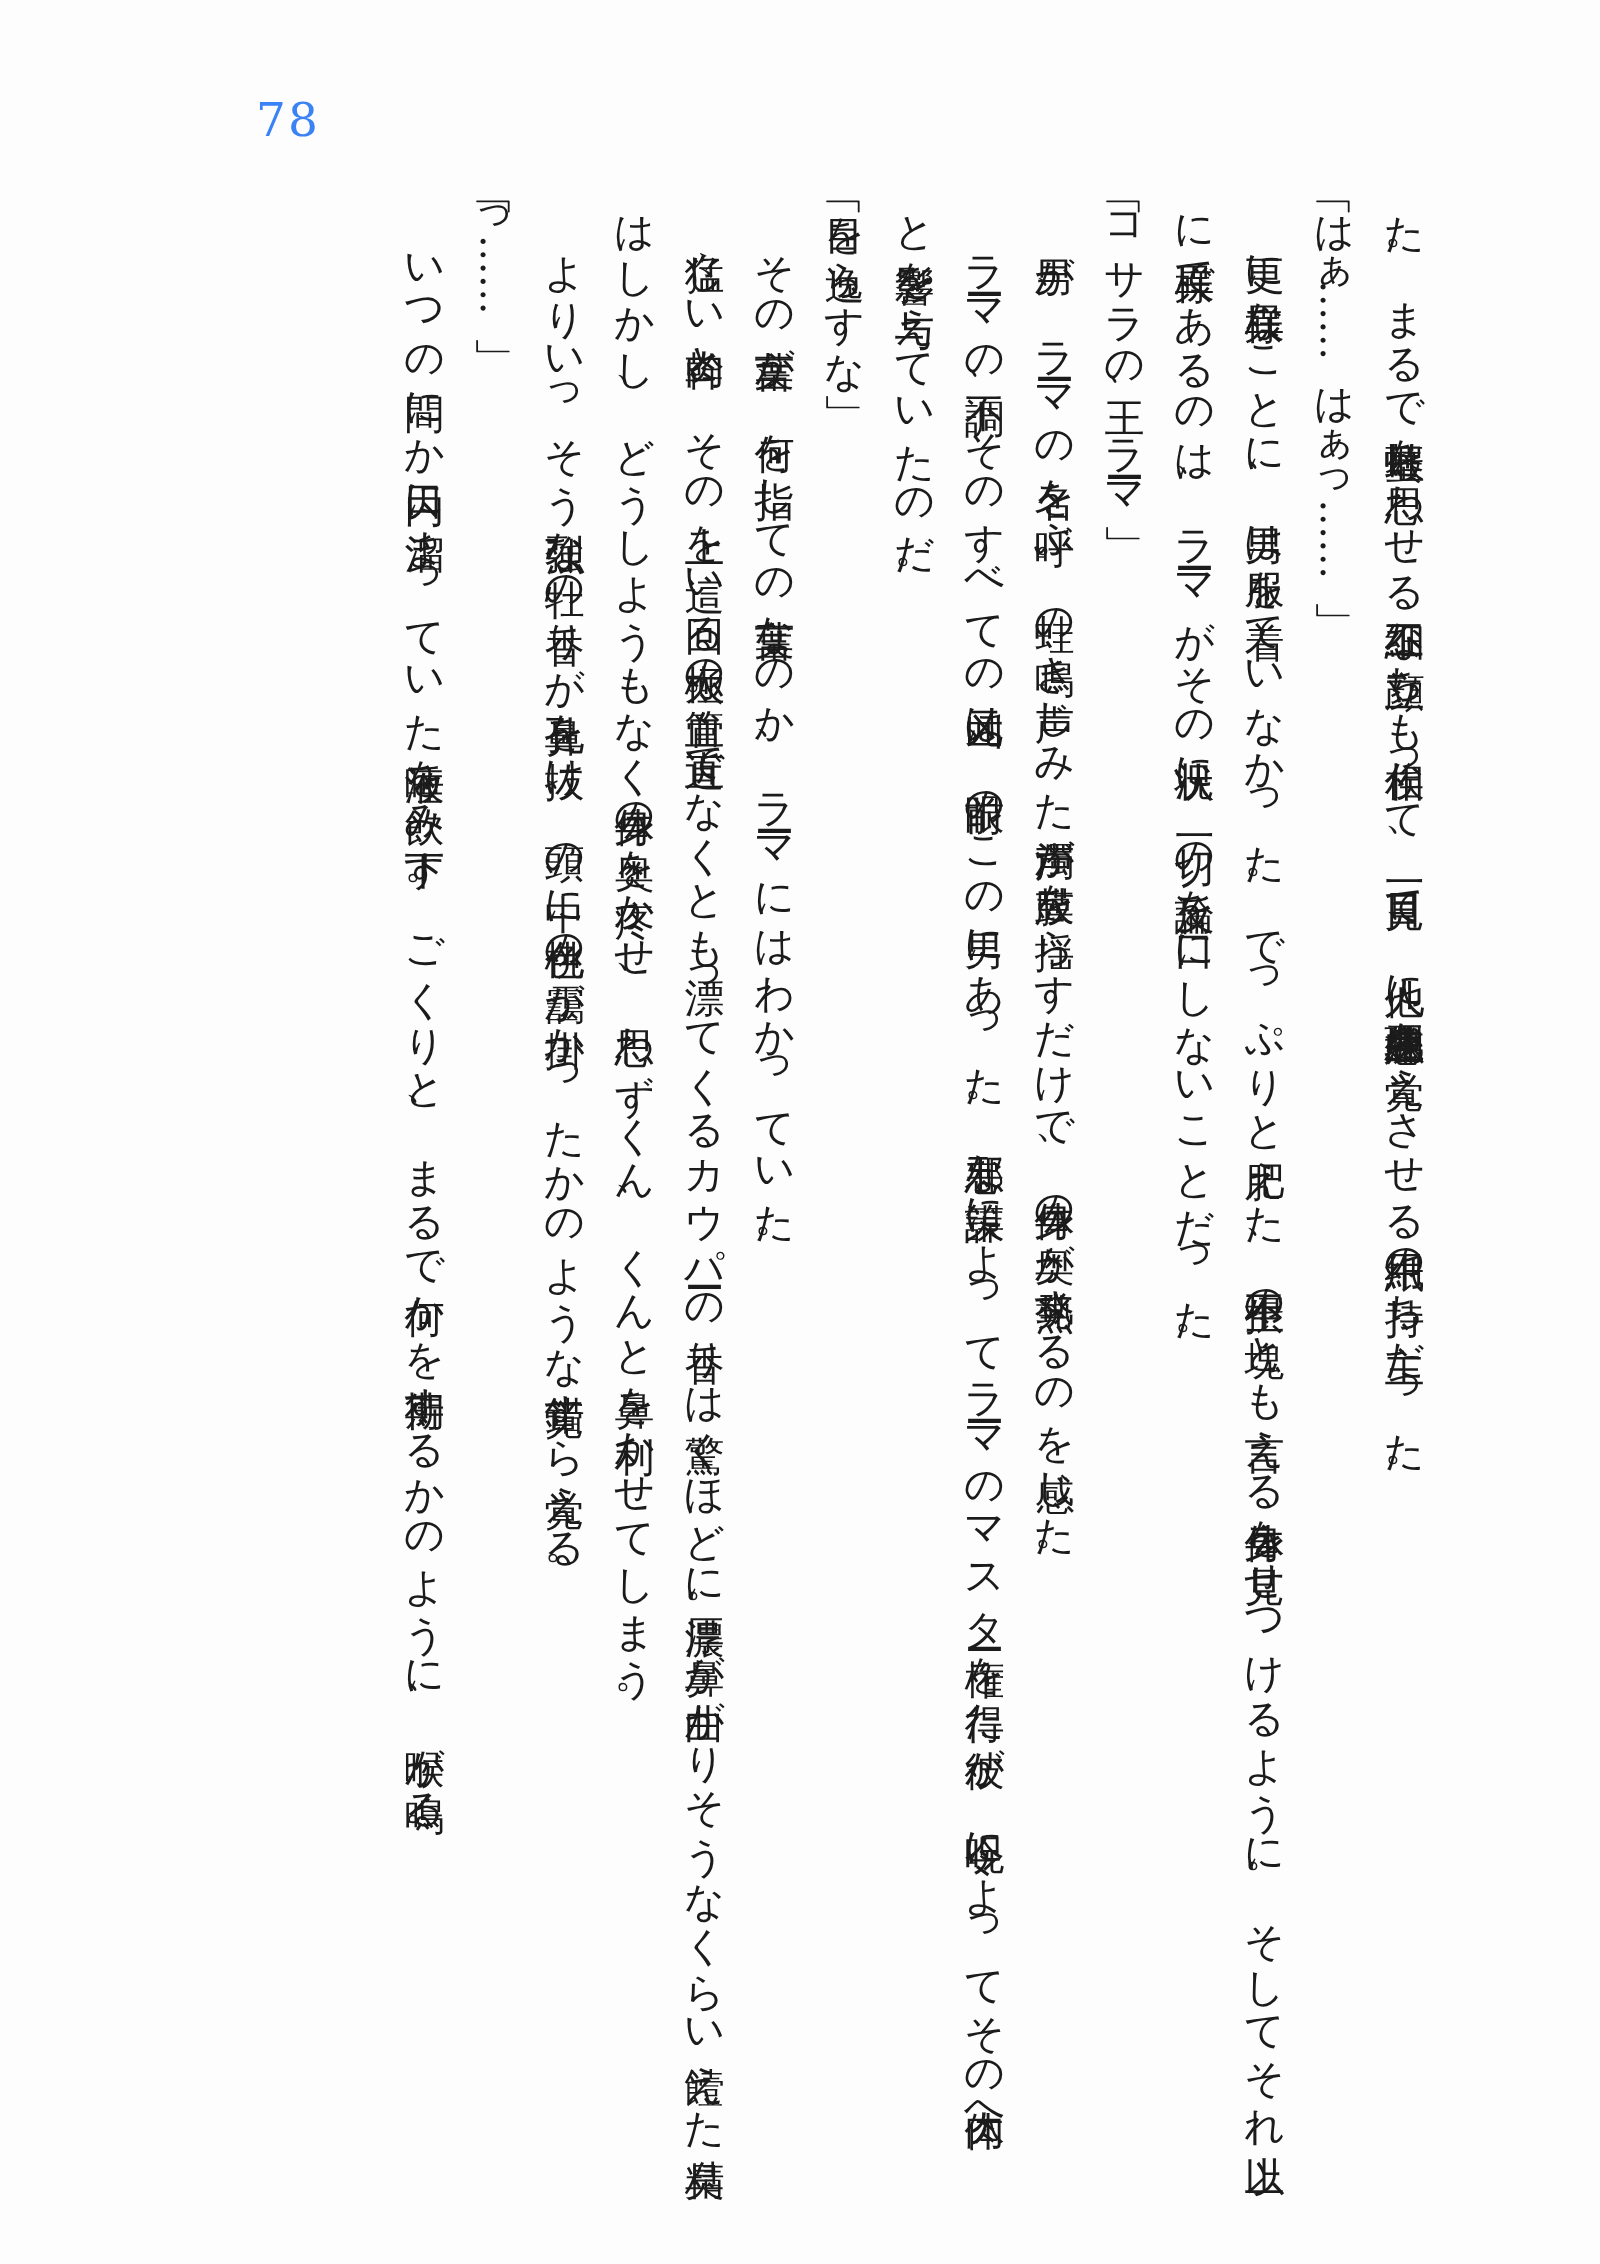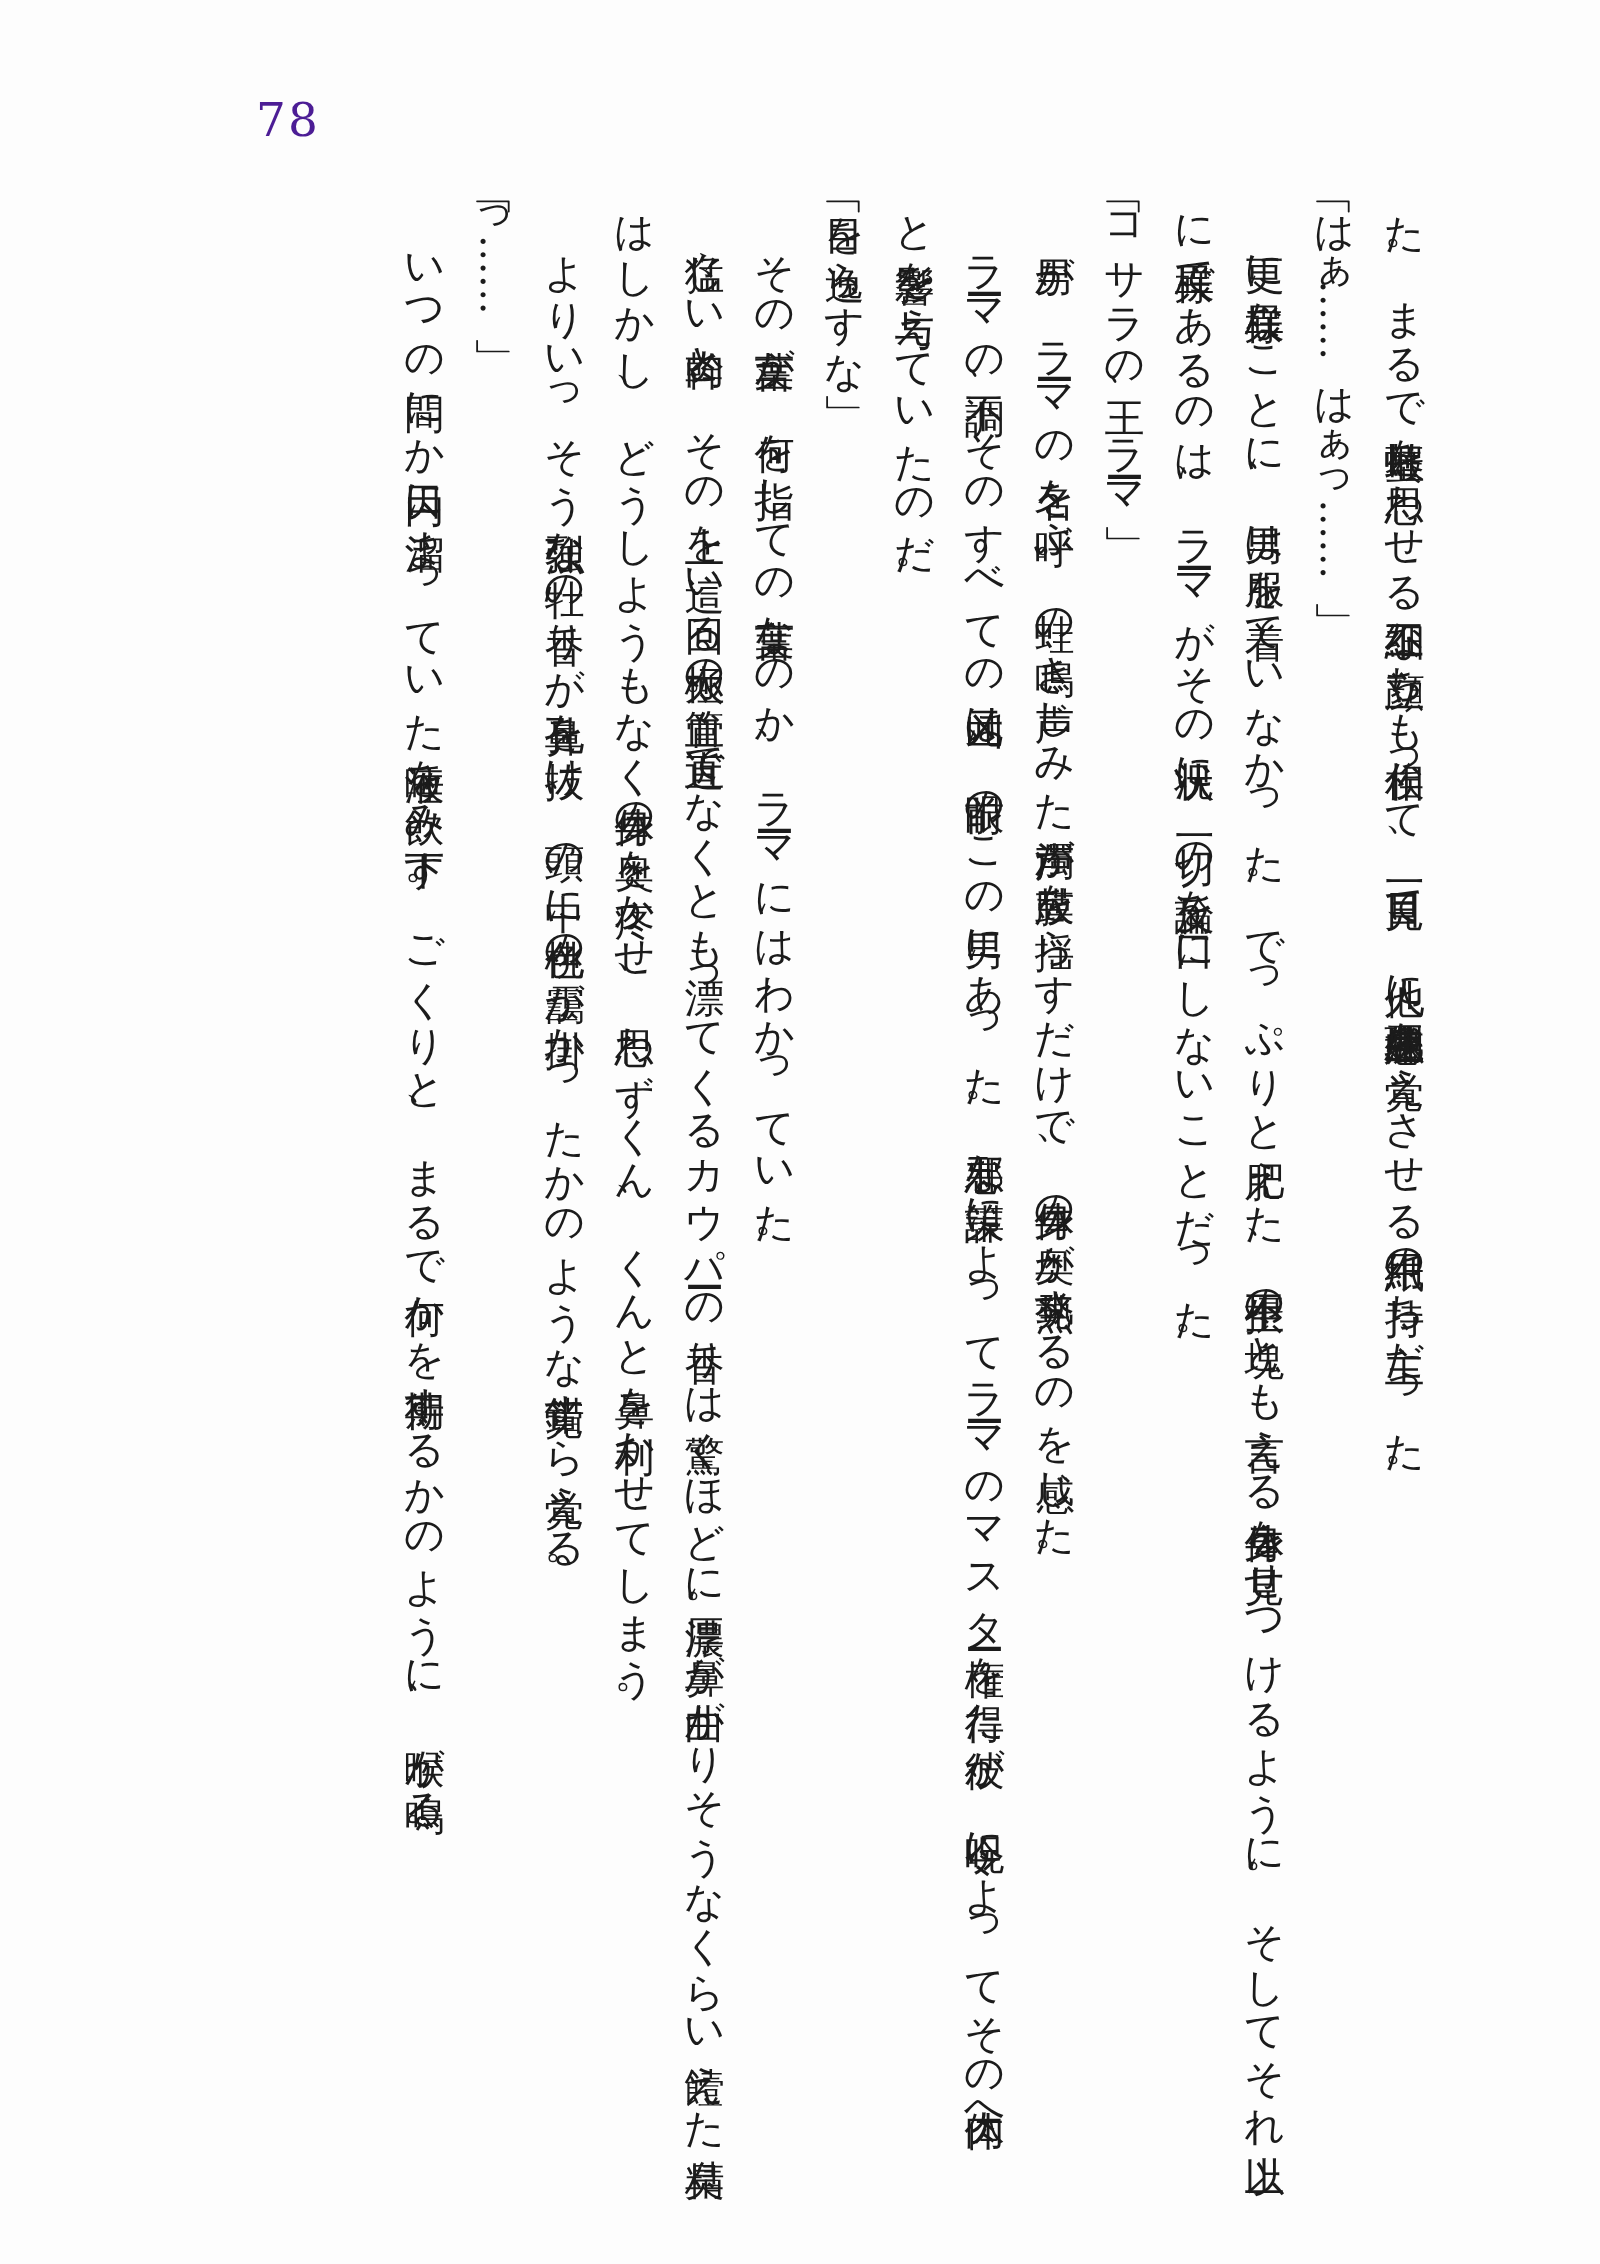--- a/index.html
+++ b/index.html
@@ -46,21 +46,21 @@
     text-indent: 0;
   }
   .text-body p.indent {
     text-indent: 1em;
   }
 </style>
 </head>
 <body style="background-color: rgb(253, 253, 253);">
 
 <div class="page">
-  <div class="page-number" style="color: #4c1d95;">78</div>
+  <div class="page-number" style="color: #3b82f6;">78</div>
 
   <div class="text-body" style="color: rgb(27, 27, 27);">
       <p>た。まるで蝦蟇蛙を思わせる不細工な顔立ちも相俟って、一目見て、他人に生理的嫌悪感を覚えさせる用紙の持ち主だった。</p>
       <p>「はぁ……はぁっ……」</p>
       <p class="indent">更に異様なことに、男は服を着ていなかった。でっぷりと肥えた、不摂生の塊とも言える身体を見せつけるように。そしてそれ以上に異様であるのは、ラーマがその状況に、一切の反論を口にしないことだった。</p>
       <p>「コサラの王、ラーマ」</p>
       <p class="indent">男が、ラーマの名を呼ぶ。蛙の鳴き声じみた濁声が鼓膜を揺らすだけで、身体の奥が発熱するのを感じた。</p>
       <p class="indent">ラーマの不調、そのすべての元凶は、眼前のこの男にあった。邪悪な策謀によってラーマのマスター権を得た彼が、令呪によってその肉体へと影響を与えていたのだ。</p>
       <p>「目を逸らすな」</p>
       <p class="indent">その言葉が、何を指しての言葉なのか、ラーマにはわかっていた。</p>

